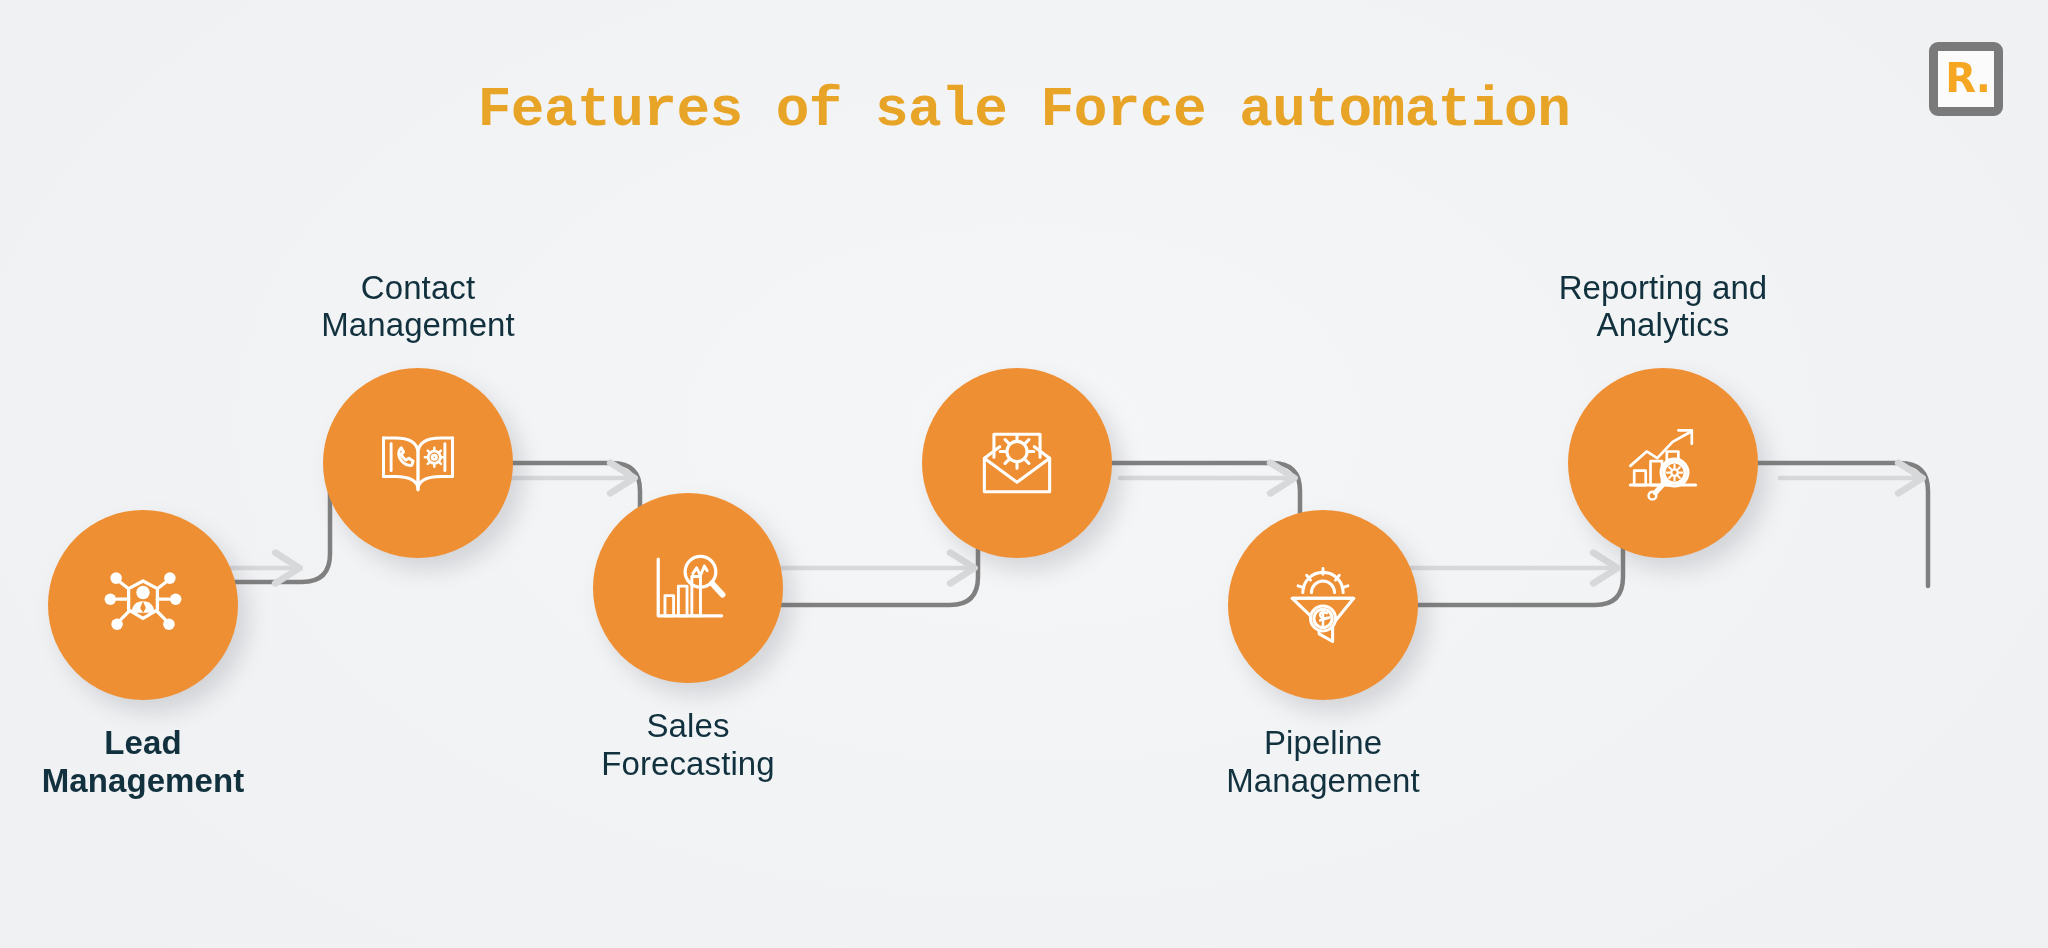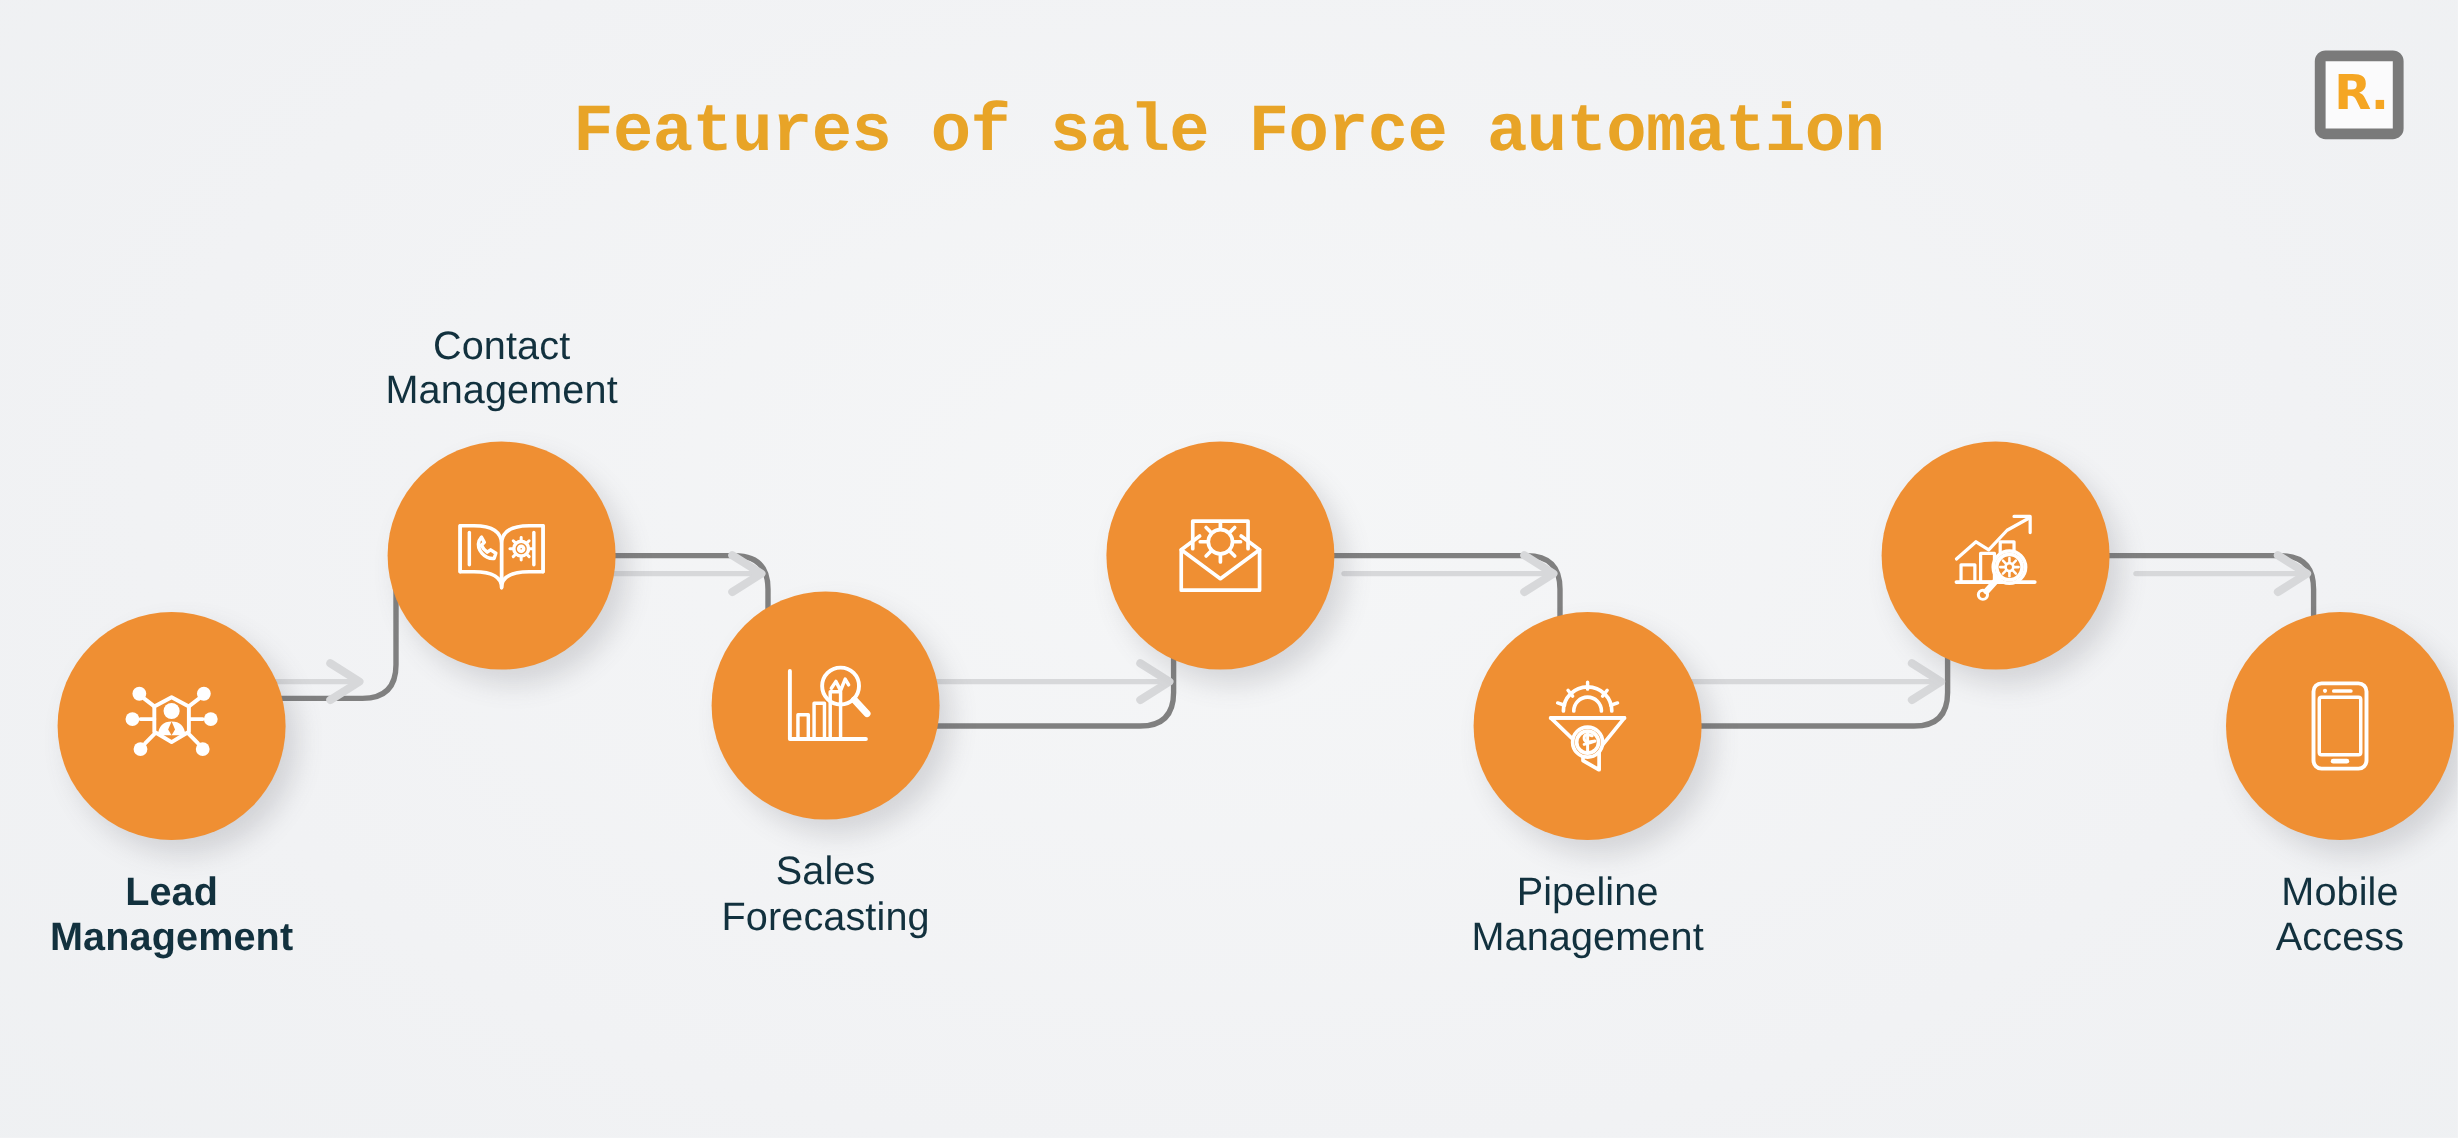--- a/index.html
+++ b/index.html
@@ -316,32 +316,19 @@
               <path d="M56.4 54.4 L58.9 56.9"></path>
                 <path d="M65.1 63.1 L67.6 65.6"></path>
               <path d="M67.6 54.4 L65.1 56.9"></path>
                 <path d="M58.9 63.1 L56.4 65.6"></path>
             </g>
             <path d="M52 70 L42 81" stroke-width="5.4"></path>
             <circle cx="39" cy="84" r="4" stroke-width="2.6"></circle>
           </svg>
         </span>
       </div>
-    </div>
-
-    <div class="node bot" id="node-mobile">
-      <div class="bubble">
-        <span class="glyph">
-          <svg viewBox="0 0 100 100" fill="none" stroke="#ffffff" stroke-width="3.4" stroke-linecap="round" stroke-linejoin="round">
-            <rect x="27" y="13" width="46" height="74" rx="7"></rect>
-            <rect x="32" y="25" width="36" height="50" rx="2" stroke-width="3"></rect>
-            <circle cx="37" cy="19.5" r="1.8" fill="#ffffff" stroke="none"></circle>
-            <rect x="43" y="18" width="18" height="3.2" rx="1.6" fill="#ffffff" stroke="none"></rect>
-            <rect x="42" y="78.5" width="16" height="4" rx="2" fill="#ffffff" stroke="none"></rect>
-          </svg>
-        </span>
-      </div>
-      <div class="label">Mobile
-Access</div>
-    </div>
+      <div class="label">Reporting and
+Analytics</div>
+    </div>
+
 
   </div>
 </div>
 
 </body></html>

